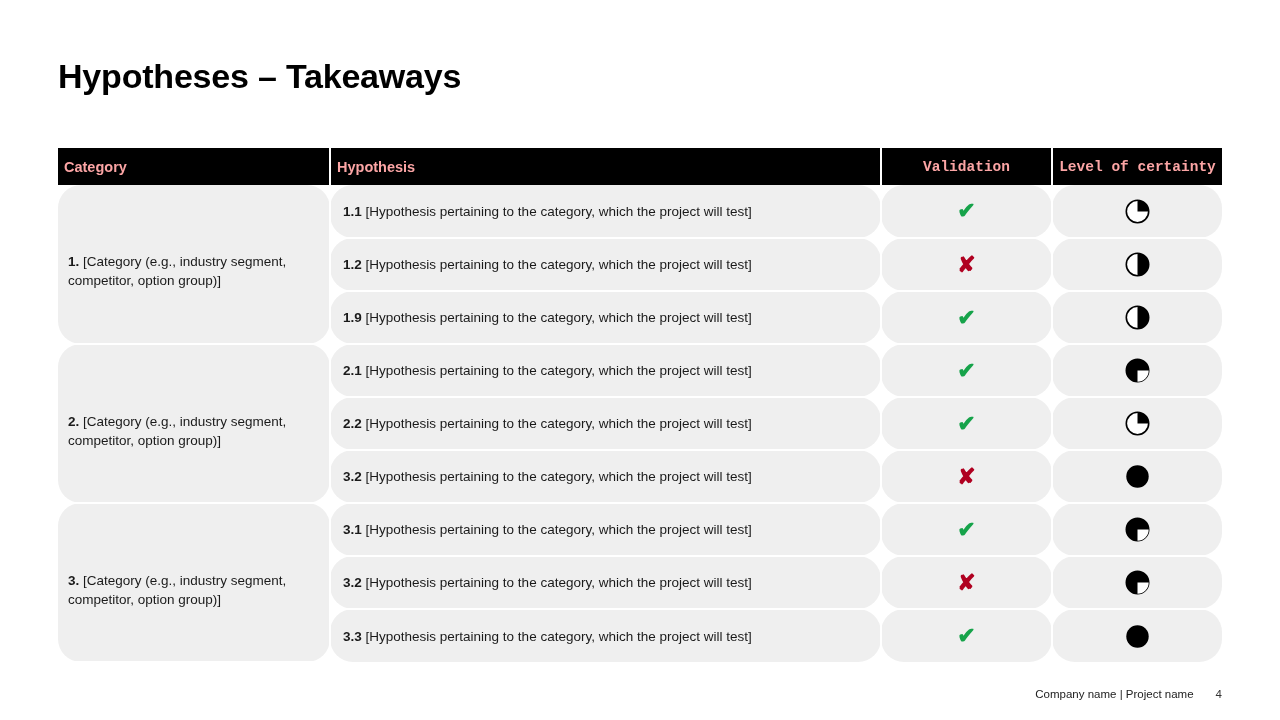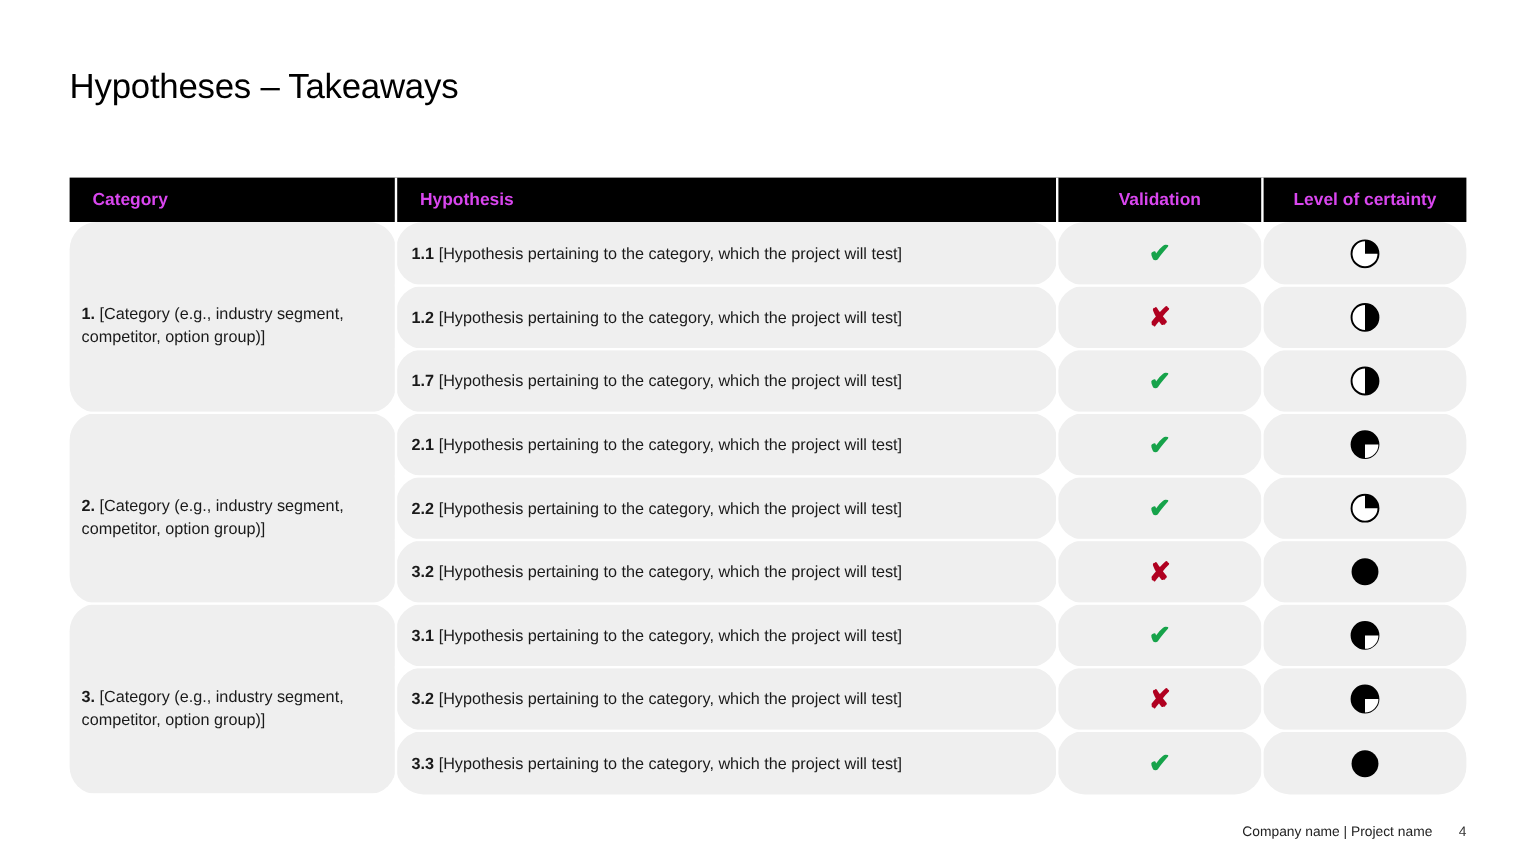--- a/index.html
+++ b/index.html
@@ -16,50 +16,50 @@
     position: relative;
     width: 1280px;
     height: 720px;
     background: #ffffff;
     overflow: hidden;
   }
   .slide-title {
     position: absolute;
     left: 58px;
     top: 57px;
-    font-size: 29px;
-    font-weight: normal;
+    font-size: 34px;
+    font-weight: bold;
     letter-spacing: -0.2px;
     color: #000000;
   }
   table.hyp-table {
     position: absolute;
     left: 58px;
     top: 148px;
     width: 1164px;
     border-collapse: collapse;
     table-layout: fixed;
   }
   table.hyp-table col.c-category { width: 272px; }
   table.hyp-table col.c-hypothesis { width: 551px; }
   table.hyp-table col.c-validation { width: 171px; }
   table.hyp-table col.c-certainty { width: 170px; }
 
   thead th {
     background: #000000;
-    color: #d946ef;
+    color: #fca5a5;
     font-size: 14.5px;
     font-weight: bold;
     height: 37px;
-    padding: 0 19px;
+    padding: 0 6px;
     text-align: left;
     vertical-align: middle;
     border-right: 2px solid #ffffff;
   }
-  thead th.center { text-align: center; }
+  thead th.center { text-align: center; font-family: Liberation Mono, monospace; }
   thead th:last-child { border-right: none; }
 
   tbody td {
     background: #efefef;
     border-right: 2px solid #ffffff;
     border-bottom: 2px solid #ffffff;
     height: 53px;
     padding: 0 12px;
     font-size: 13.5px;
     color: #1a1a1a;
@@ -163,21 +163,21 @@
       <tr>
         <td class="hyp-cell"><span class="hyp-num">1.2</span><span> [Hypothesis pertaining to the category, which the project will test]</span></td>
         <td class="validation-cell"><span class="mark-cross">✘</span></td>
         <td class="certainty-cell"><span class="harvey"><svg width="25" height="25" viewBox="0 0 25 25">
                 <circle cx="12.5" cy="12.5" r="11.2" fill="#ffffff" stroke="#000000" stroke-width="1.6"></circle>
                 <path d="M 12.5 1.3000000000000007 A 11.2 11.2 0 0 1 12.5 23.7 Z" fill="#000000"></path>
               </svg></span></td>
       </tr>
 
       <tr>
-        <td class="hyp-cell"><span class="hyp-num">1.7</span><span> [Hypothesis pertaining to the category, which the project will test]</span></td>
+        <td class="hyp-cell"><span class="hyp-num">1.9</span><span> [Hypothesis pertaining to the category, which the project will test]</span></td>
         <td class="validation-cell"><span class="mark-check">✔</span></td>
         <td class="certainty-cell"><span class="harvey"><svg width="25" height="25" viewBox="0 0 25 25">
                 <circle cx="12.5" cy="12.5" r="11.2" fill="#ffffff" stroke="#000000" stroke-width="1.6"></circle>
                 <path d="M 12.5 1.3000000000000007 A 11.2 11.2 0 0 1 12.5 23.7 Z" fill="#000000"></path>
               </svg></span></td>
       </tr>
 
       <tr>
         <td class="cat-cell" rowspan="3"><span class="cat-num">2.</span><span> [Category (e.g., industry segment, competitor, option group)]</span></td>
         <td class="hyp-cell"><span class="hyp-num">2.1</span><span> [Hypothesis pertaining to the category, which the project will test]</span></td>

